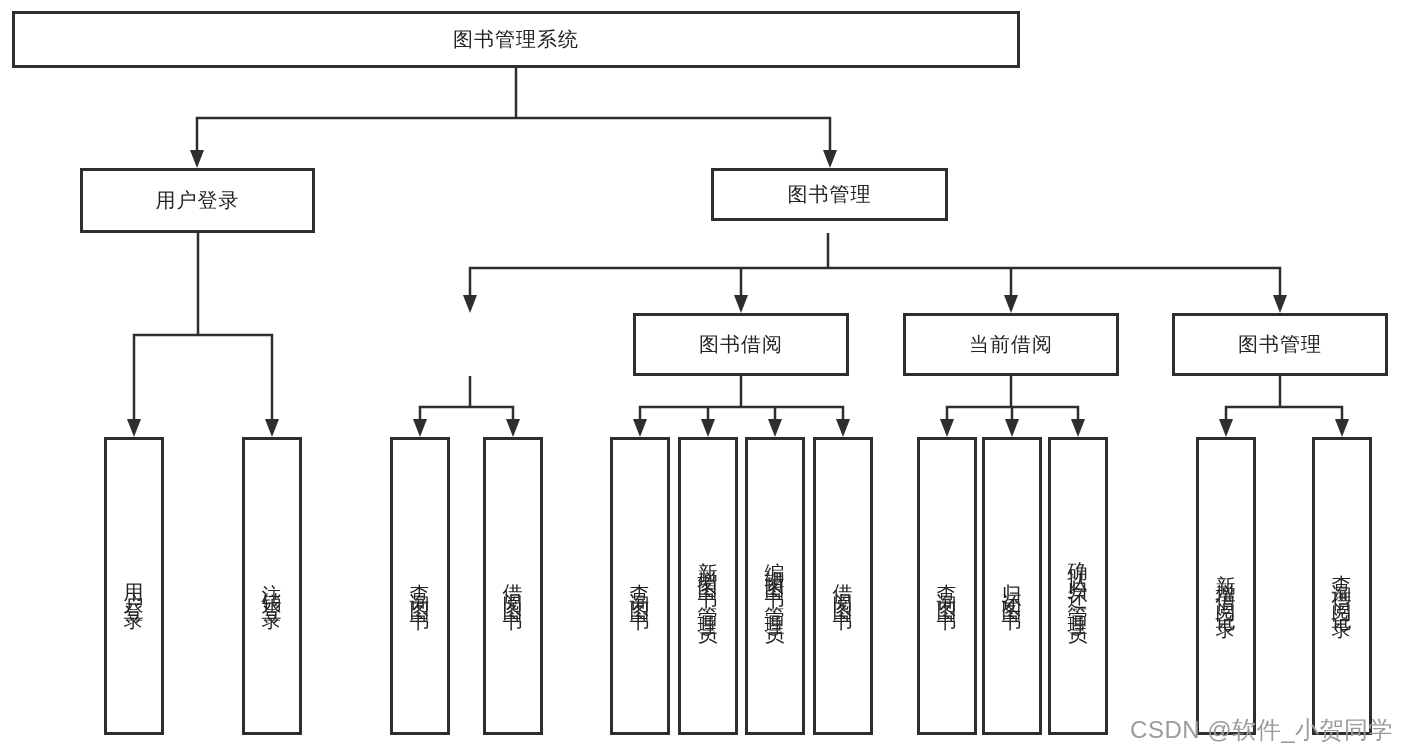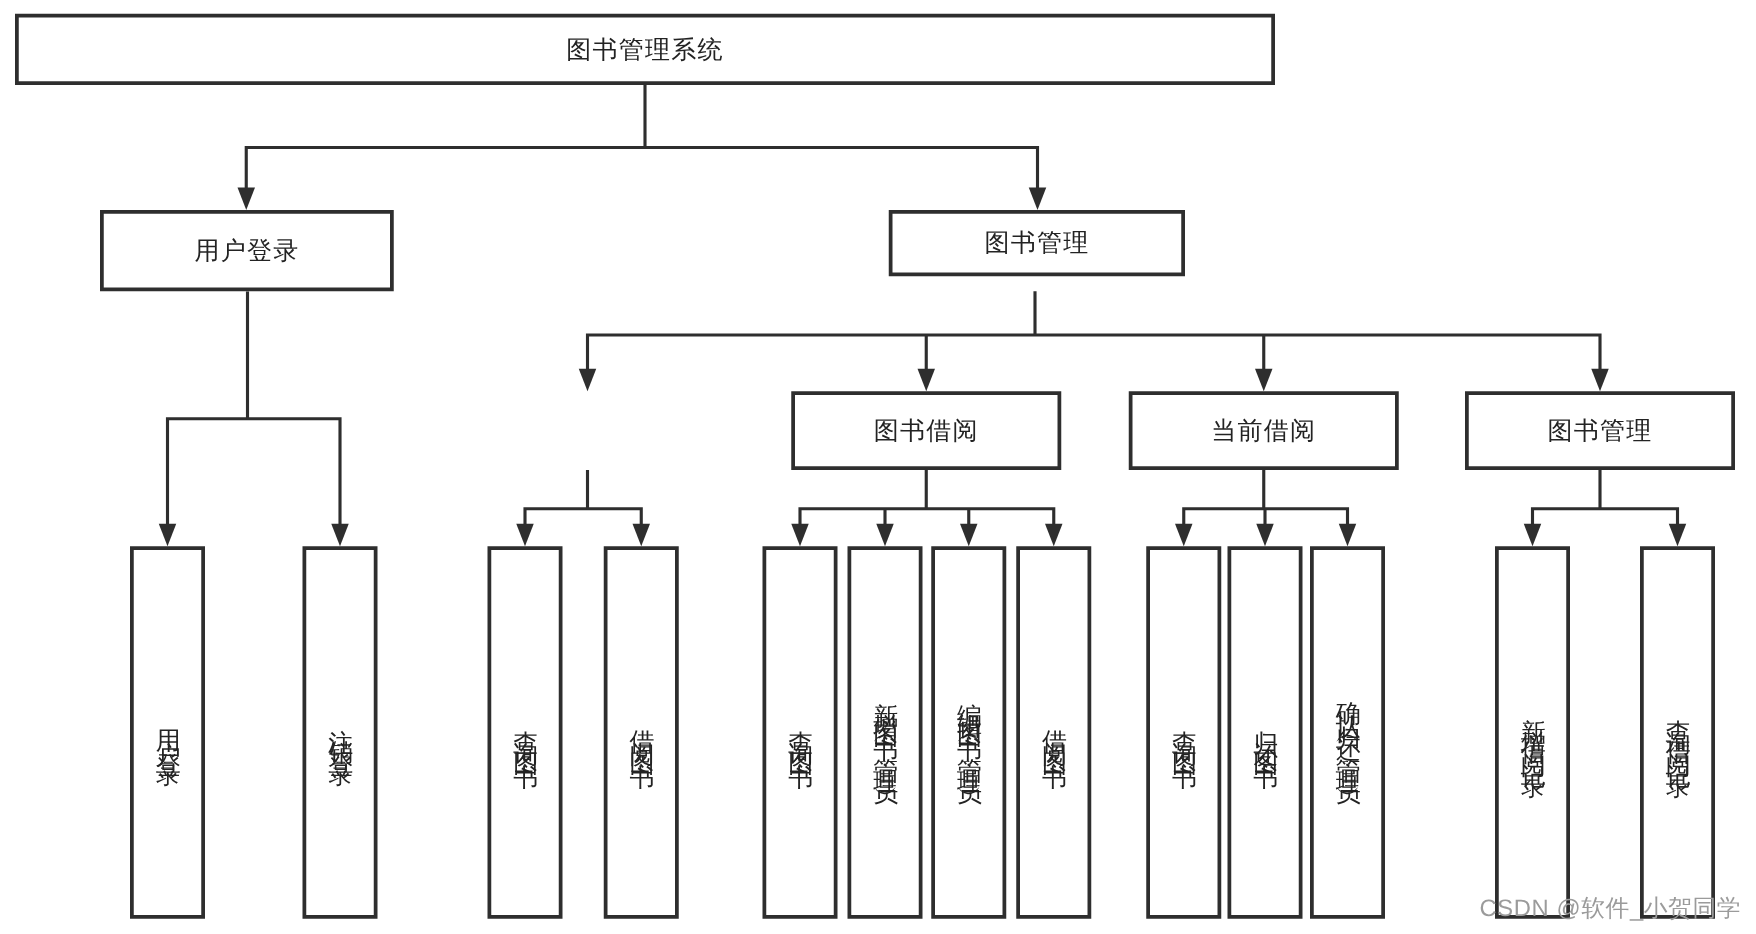--- a/index.html
+++ b/index.html
@@ -37,21 +37,21 @@
     writing-mode: vertical-rl;
     text-orientation: mixed;
     font-size: 20px;
     letter-spacing: 9px;
     line-height: 1;
   }
   #watermark {
     position: absolute;
     right: 12px;
     top: 714px;
-    font-size: 19px;
+    font-size: 24px;
     color: #9b9b9b;
     letter-spacing: 0.5px;
     z-index: 5;
     white-space: nowrap;
   }
 </style>
 </head>
 <body>
 
 <div id="stage">

